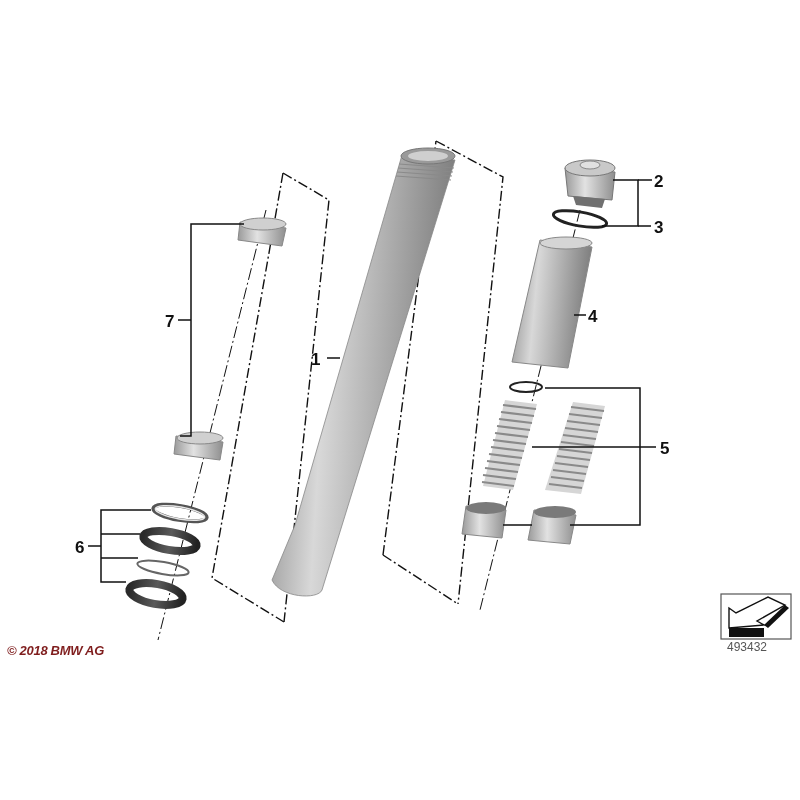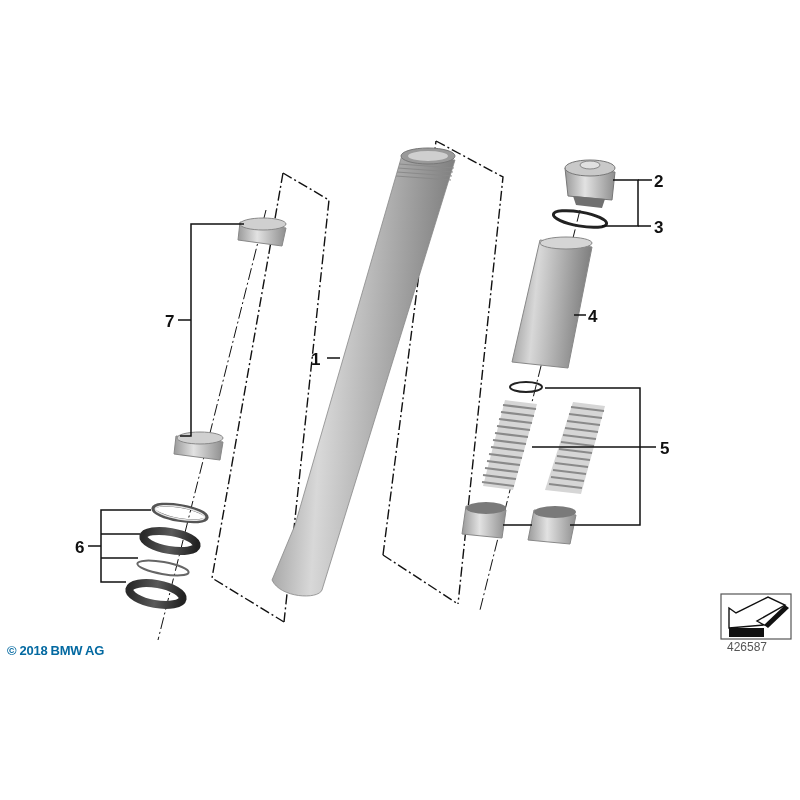--- a/index.html
+++ b/index.html
@@ -1,19 +1,19 @@
 <!DOCTYPE html>
 <html><head>
 <meta charset="utf-8">
 <style>
   html,body{margin:0;padding:0;background:#fff;}
   #stage{position:relative;width:800px;height:800px;background:#fff;overflow:hidden;font-family:"Liberation Sans",sans-serif;}
   svg{position:absolute;left:0;top:0;}
   .callout{font-family:"Liberation Sans",sans-serif;font-weight:bold;font-size:17px;fill:#111;}
-  .copyright{position:absolute;left:7px;top:643px;font-size:13px;font-weight:bold;color:#0369a1;letter-spacing:-0.3px;}
+  .copyright{position:absolute;left:7px;top:643px;font-size:13px;font-weight:bold;color:#7f1d1d;letter-spacing:-0.3px;font-style:italic;}
   .diagram-id{position:absolute;left:727px;top:640px;font-size:12px;color:#555;}
 </style>
 </head>
 <body>
 
 <div id="stage">
 <svg width="800" height="800" viewBox="0 0 800 800">
   <defs>
     <linearGradient id="tubeGrad" x1="0" y1="0" x2="1" y2="0.15">
       <stop offset="0" stop-color="#8a8a8a"></stop>
@@ -161,14 +161,14 @@
 
   <g>
     <rect x="721" y="594" width="70" height="45" fill="#fff" stroke="#555" stroke-width="1.2"></rect>
     <path d="M729,608 L736,613 L768,597 L785,605 L757,621 L764,625 L729,628 Z" fill="#fff" stroke="#111" stroke-width="1.4"></path>
     <path d="M729,628 L764,628 L764,637 L729,637 Z" fill="#111"></path>
     <path d="M764,625 L785,605 L789,608 L768,628 Z" fill="#111"></path>
   </g>
 </svg>
 
 <div class="copyright">© 2018 BMW AG</div>
-<div class="diagram-id">426587</div>
+<div class="diagram-id">493432</div>
 </div>
 
 </body></html>

